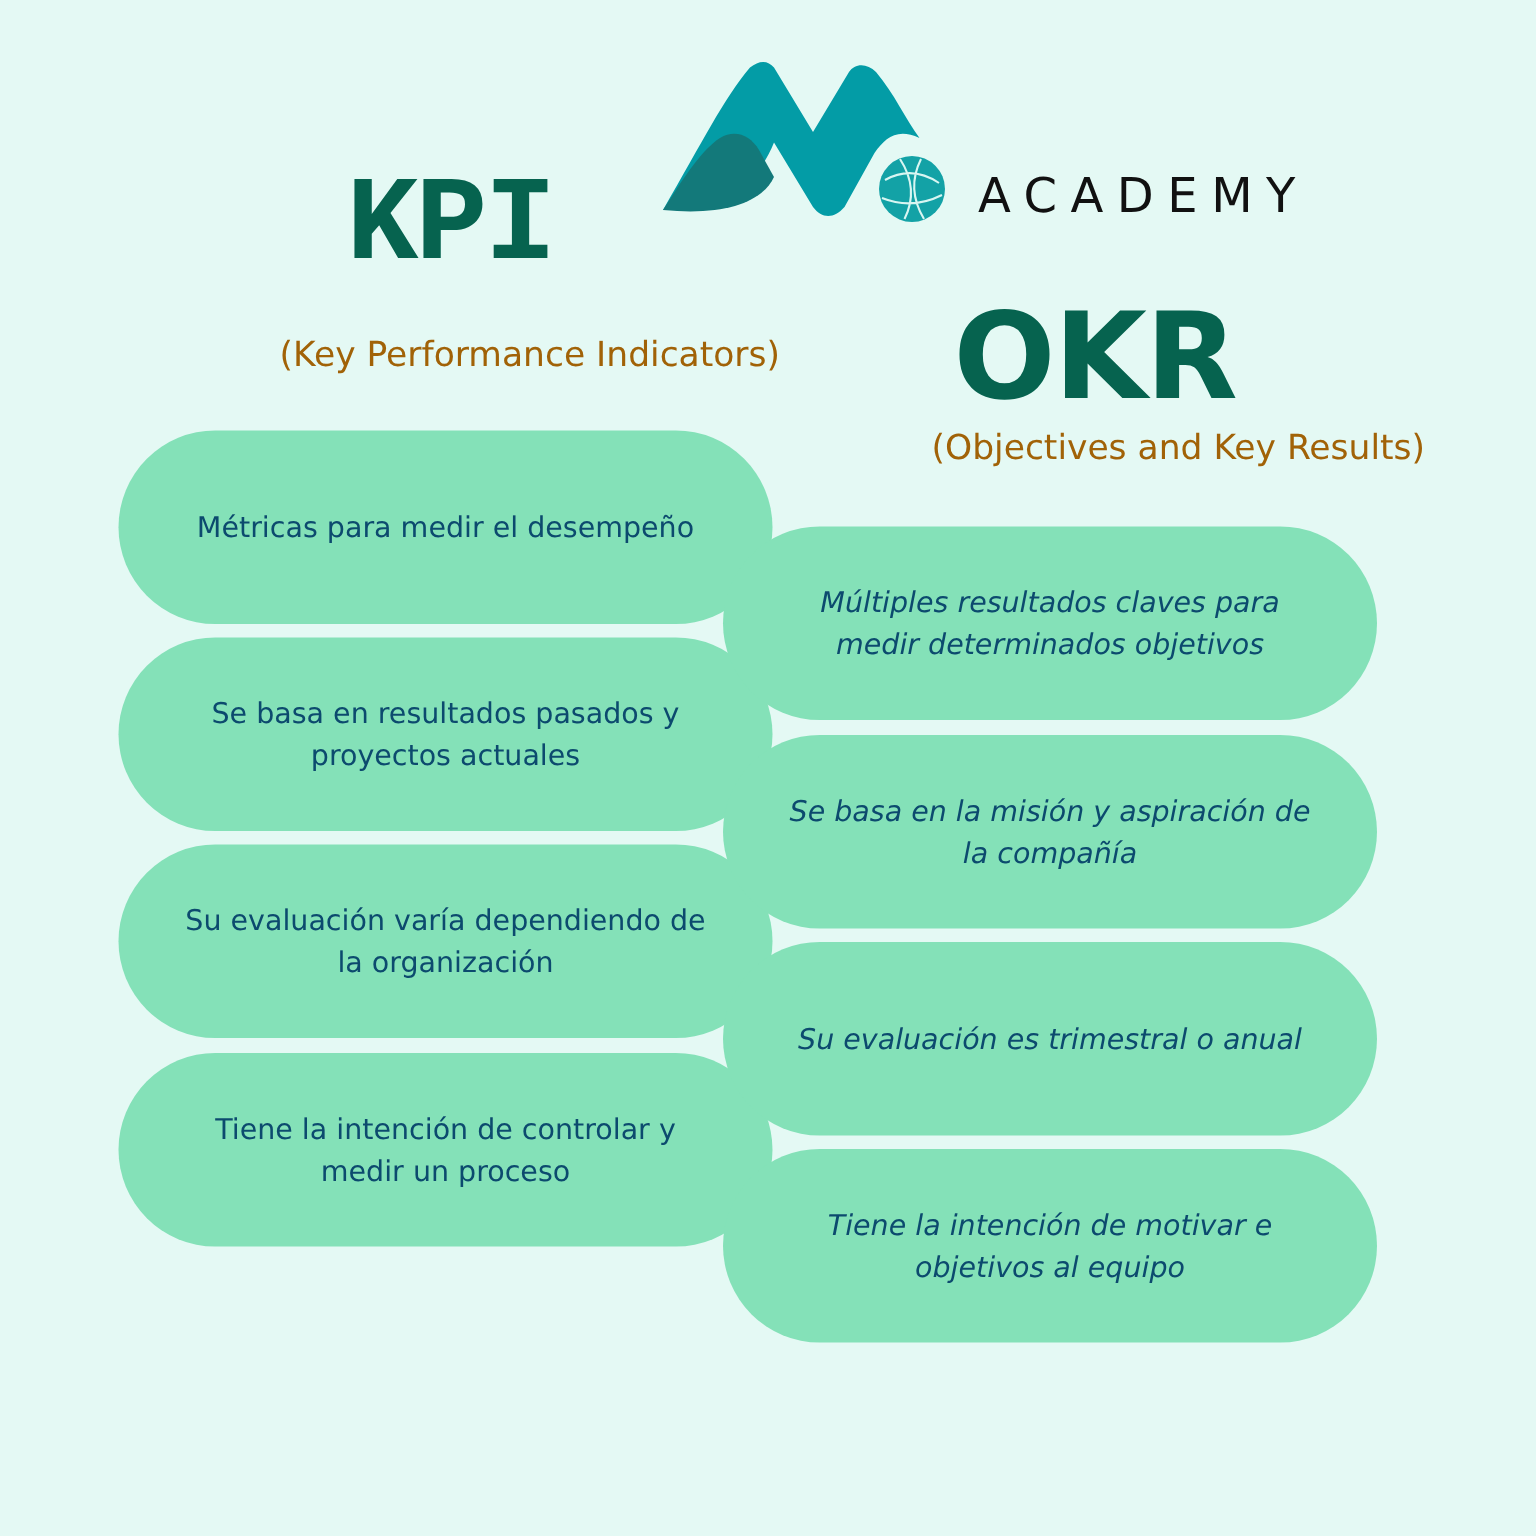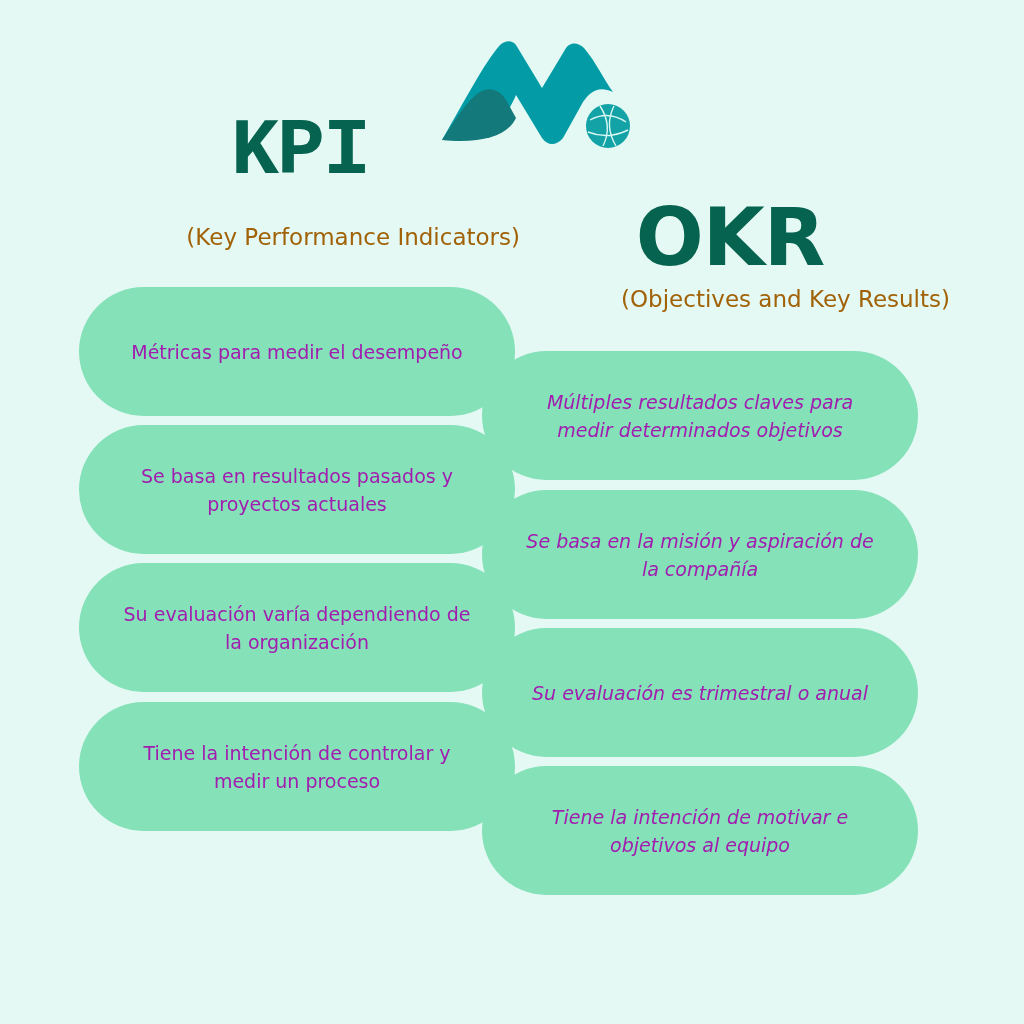--- a/index.html
+++ b/index.html
@@ -39,37 +39,38 @@
     }
     .kpi-sub { left: 80px; top: 226px; width: 440px; }
     .okr-sub { left: 510px; top: 288px; width: 440px; }
     .pill {
       position: absolute; width: 436px; height: 129px;
       background: #84e1b8; border-radius: 65px;
       display: flex; align-items: center; justify-content: center;
       box-sizing: border-box; padding: 0 40px;
     }
     .pill span {
-      text-align: center; color: #a21caf;
+      text-align: center; color: #0c4a6e;
       font-family: "DejaVu Sans", sans-serif;
       font-size: 19px; line-height: 28px;
     }
     .col-left .pill { left: 79px; }
     .col-right .pill { left: 482px; font-style: italic; }
   </style>
 </head>
 <body>
 
 <div class="logo">
   <svg width="200" height="110" viewBox="0 0 200 110">
     <path d="M4 100 C 30 55, 45 25, 62 5 C 68 0, 74 0, 78 5 L 104 48 L 128 8 C 132 2, 140 2, 146 8 C 158 22, 166 40, 175 52 C 160 45, 152 52, 145 62 L 125 98 C 118 106, 110 106, 104 98 L 78 55 C 70 75, 50 100, 30 100 Z" fill="#039ca6"></path>
     <path d="M4 100 C 20 75, 30 60, 42 52 C 52 46, 62 50, 68 60 L 78 78 C 70 95, 45 104, 4 100 Z" fill="#13797a"></path>
     <circle cx="170" cy="86" r="22" fill="#13a2a6"></circle>
     <path d="M152 80 Q170 70 188 82 M150 92 Q170 100 190 90 M162 66 Q175 86 165 106 M176 66 Q166 86 178 106" stroke="#d8f6f2" stroke-width="1.4" fill="none"></path>
   </svg>
+  <div class="brand-sub">ACADEMY</div>
 </div>
 
 <div class="heading kpi-title">KPI</div>
 <div class="subtitle kpi-sub">(Key Performance Indicators)</div>
 
 <div class="heading okr-title">OKR</div>
 <div class="subtitle okr-sub">(Objectives and Key Results)</div>
 
 <div class="col-left">
   <div class="pill" style="top:287px">

